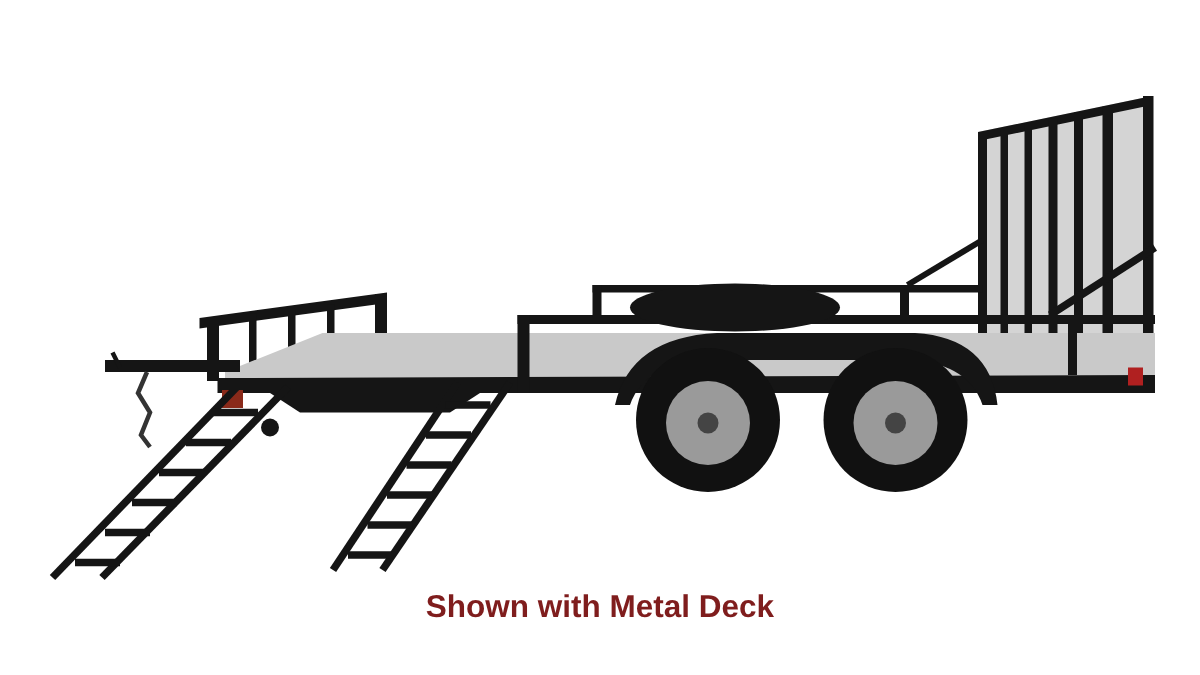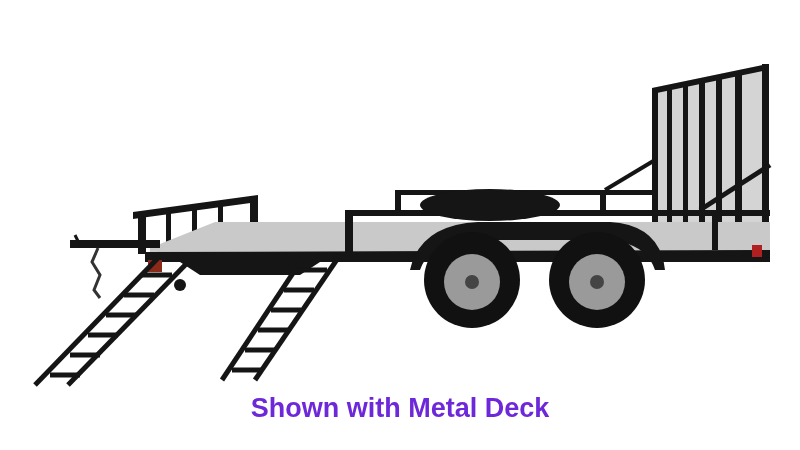--- a/index.html
+++ b/index.html
@@ -1,20 +1,20 @@
 <!DOCTYPE html>
 <html><head>
 <meta charset="utf-8">
 <style>
   html, body { margin: 0; padding: 0; background: #ffffff; }
   body { width: 800px; height: 450px; position: relative; overflow: hidden; }
   .scene { position: absolute; left: 0; top: 0; width: 800px; height: 450px; }
   .caption {
     position: absolute; left: 0; top: 393px; width: 800px; text-align: center;
-    font-family: "Liberation Sans", sans-serif; font-weight: bold; font-size: 27px; color: #6d28d9;
+    font-family: "Liberation Sans", sans-serif; font-weight: bold; font-size: 21px; color: #7f1d1d;
   }
 </style>
 </head>
 <body>
 
 <svg class="scene" viewBox="0 0 800 450" xmlns="http://www.w3.org/2000/svg">
 
   <g>
     <polygon points="652,88 768,64 768,250 652,250" fill="#d4d4d4"></polygon>
     <polygon points="652,88 768,64 768,70 652,94" fill="#151515"></polygon>

